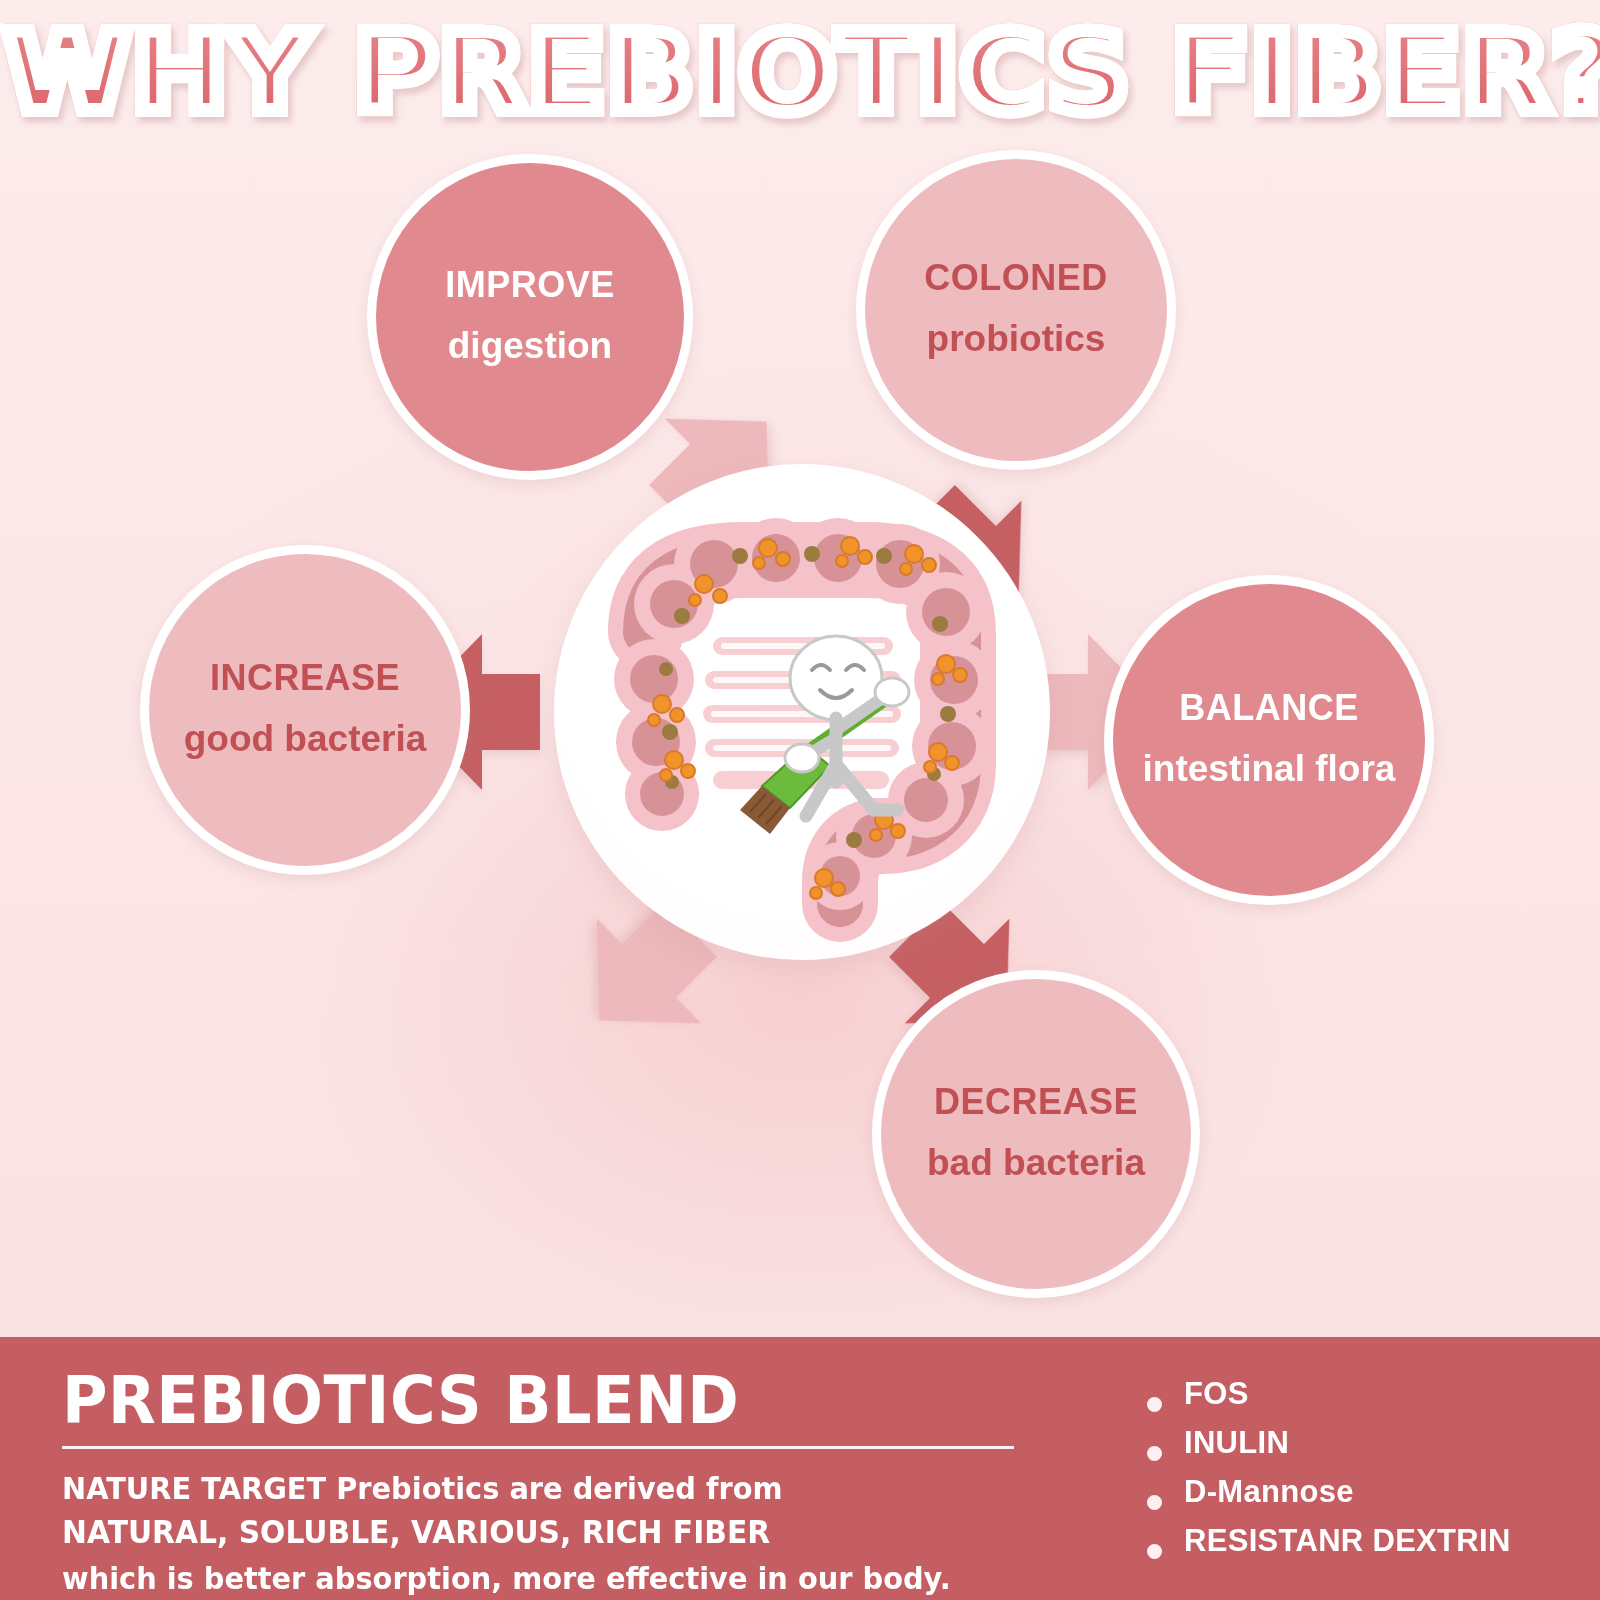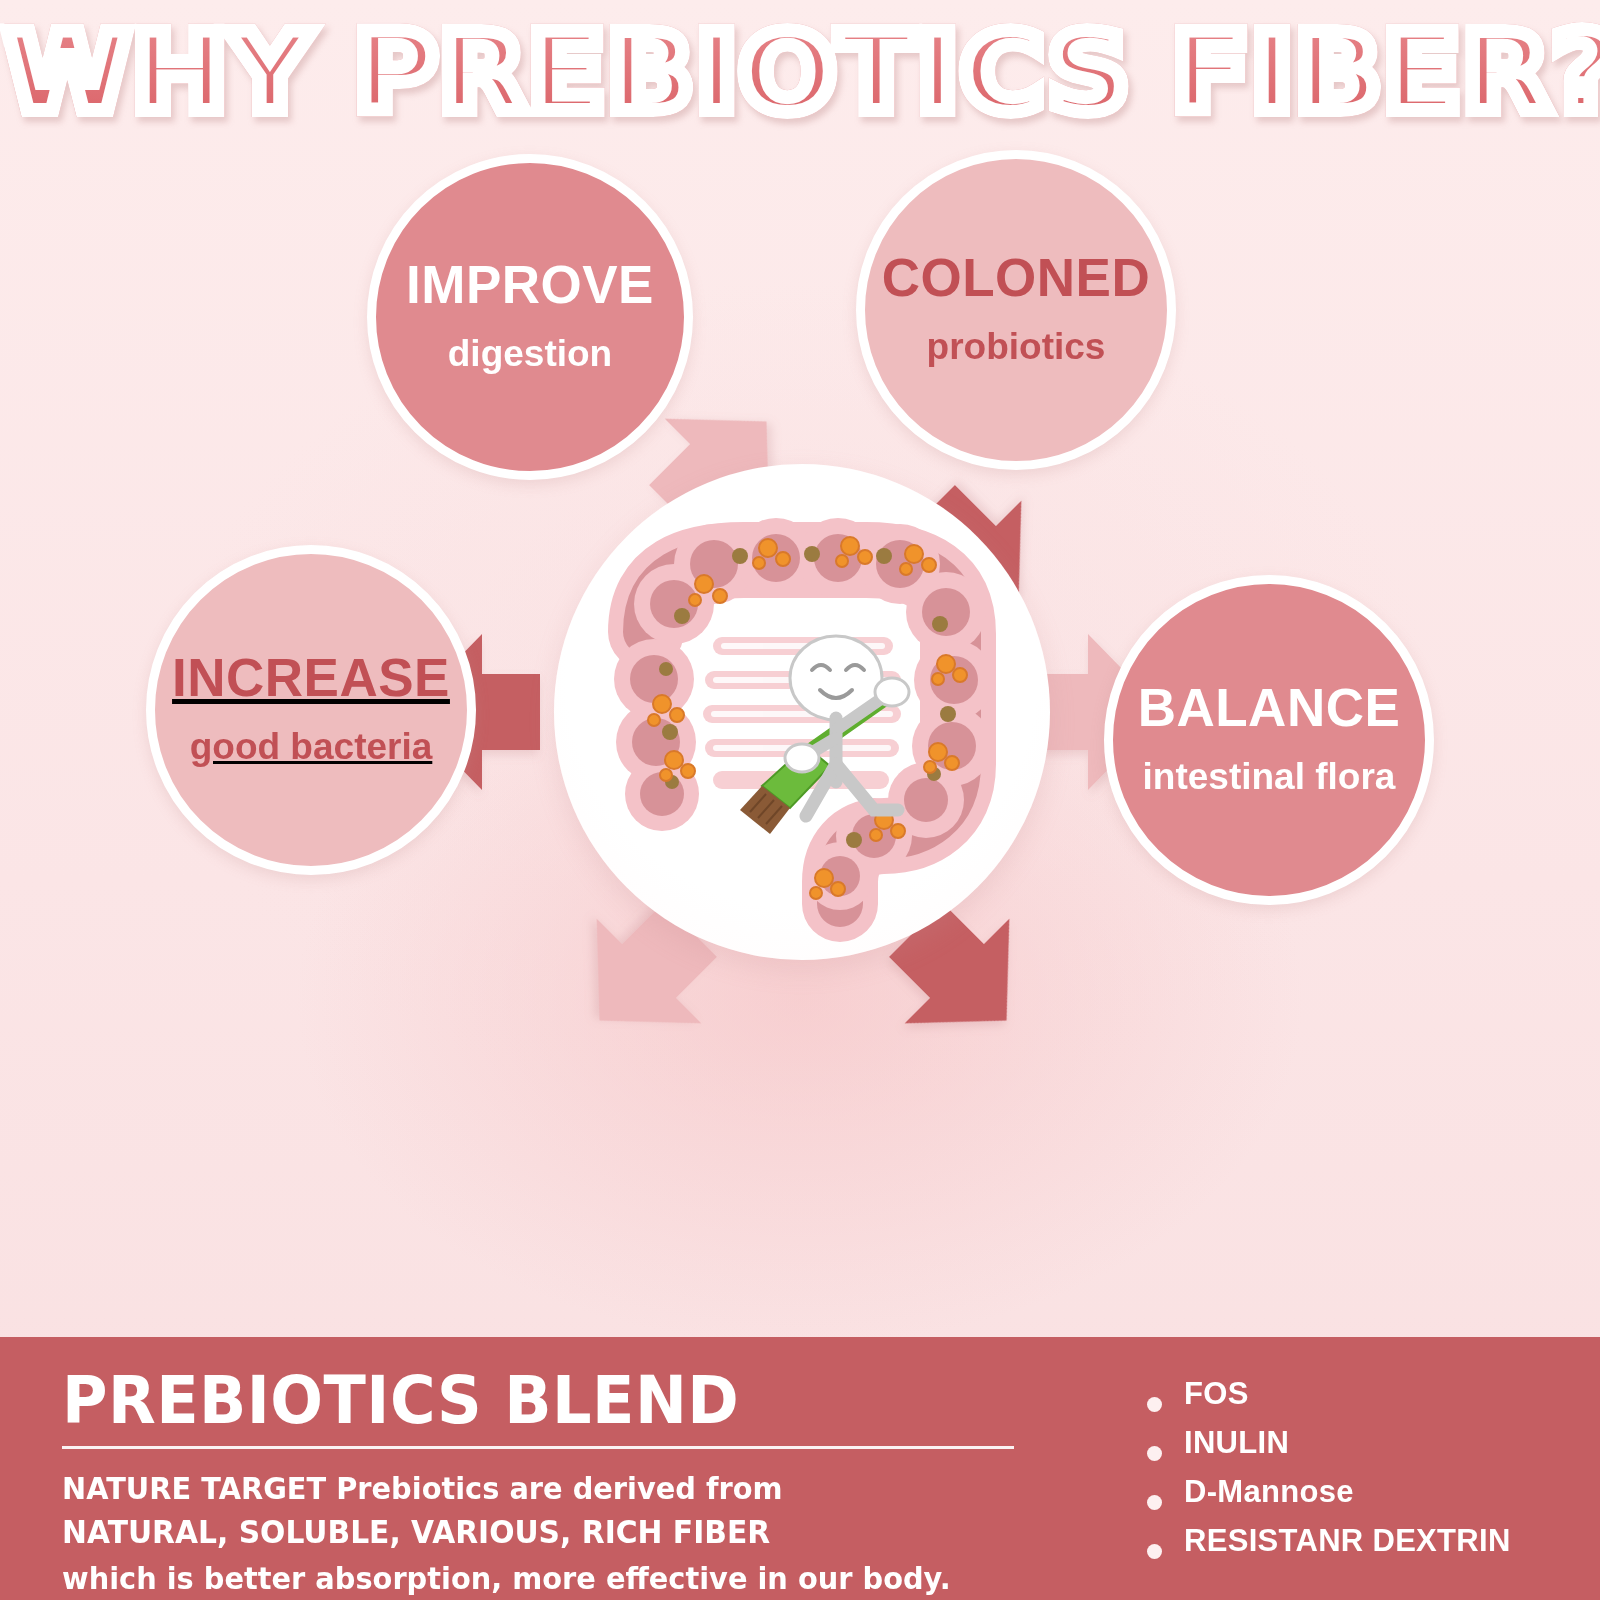--- a/index.html
+++ b/index.html
@@ -50,33 +50,33 @@
   .node{
     position:absolute;
     border-radius:50%;
     border:9px solid #ffffff;
     display:flex; flex-direction:column;
     align-items:center; justify-content:center;
     text-align:center;
     box-shadow:0 5px 14px rgba(196,140,142,.22);
   }
   .node .big{
-    font-weight:bold; font-size:53px; line-height:1.02; letter-spacing:.5px;text-align:center;
+    font-weight:bold; font-size:36px; line-height:1.02; letter-spacing:.5px;text-align:center;
   }
   .node .sml{
     font-weight:bold; font-size:37px; line-height:1.18; margin-top:20px;
   }
   .node.dark{ background:#e08a8f; }
   .node.dark .big,.node.dark .sml{ color:#ffffff; }
   .node.light{ background:#eebcbe; }
   .node.light .big,.node.light .sml{ color:#c15055; }
 
   #node-improve  { left:367px;  top:154px;  width:326px; height:326px; }
   #node-coloned  { left:856px;  top:150px;  width:320px; height:320px; }
-  #node-increase { left:146px;  top:545px;  width:330px; height:330px;text-decoration:underline; }
+  #node-increase { left:140px;  top:545px;  width:330px; height:330px; }
   #node-balance  { left:1104px; top:575px;  width:330px; height:330px; }
   #node-cleanse  { left:368px;  top:972px;  width:328px; height:328px; }
   #node-decrease { left:872px;  top:970px;  width:328px; height:328px; }
 
   
   #center-disc{
     position:absolute; left:554px; top:464px; width:496px; height:496px;
     border-radius:50%;
     background:radial-gradient(circle at 50% 42%, #ffffff 62%, #fffafa 100%);
     box-shadow:0 10px 26px rgba(198,142,144,.20);
@@ -179,20 +179,24 @@
     <div class="big">INCREASE</div>
     <div class="sml">good bacteria</div>
   </div>
 
   <div class="node dark" id="node-balance">
     <div class="big">BALANCE</div>
     <div class="sml">intestinal flora</div>
   </div>
 
 
+  <div class="node light" id="node-decrease">
+    <div class="big">DECREASE</div>
+    <div class="sml">bad bacteria</div>
+  </div>
 
   <div id="center-disc">
     <svg width="496" height="496" viewBox="0 0 496 496" xmlns="http://www.w3.org/2000/svg">
 
       <g>
         <path d="M92,168
                  C92,110 138,96 190,96
                  L312,96
                  C366,96 404,116 404,170
                  L404,300

